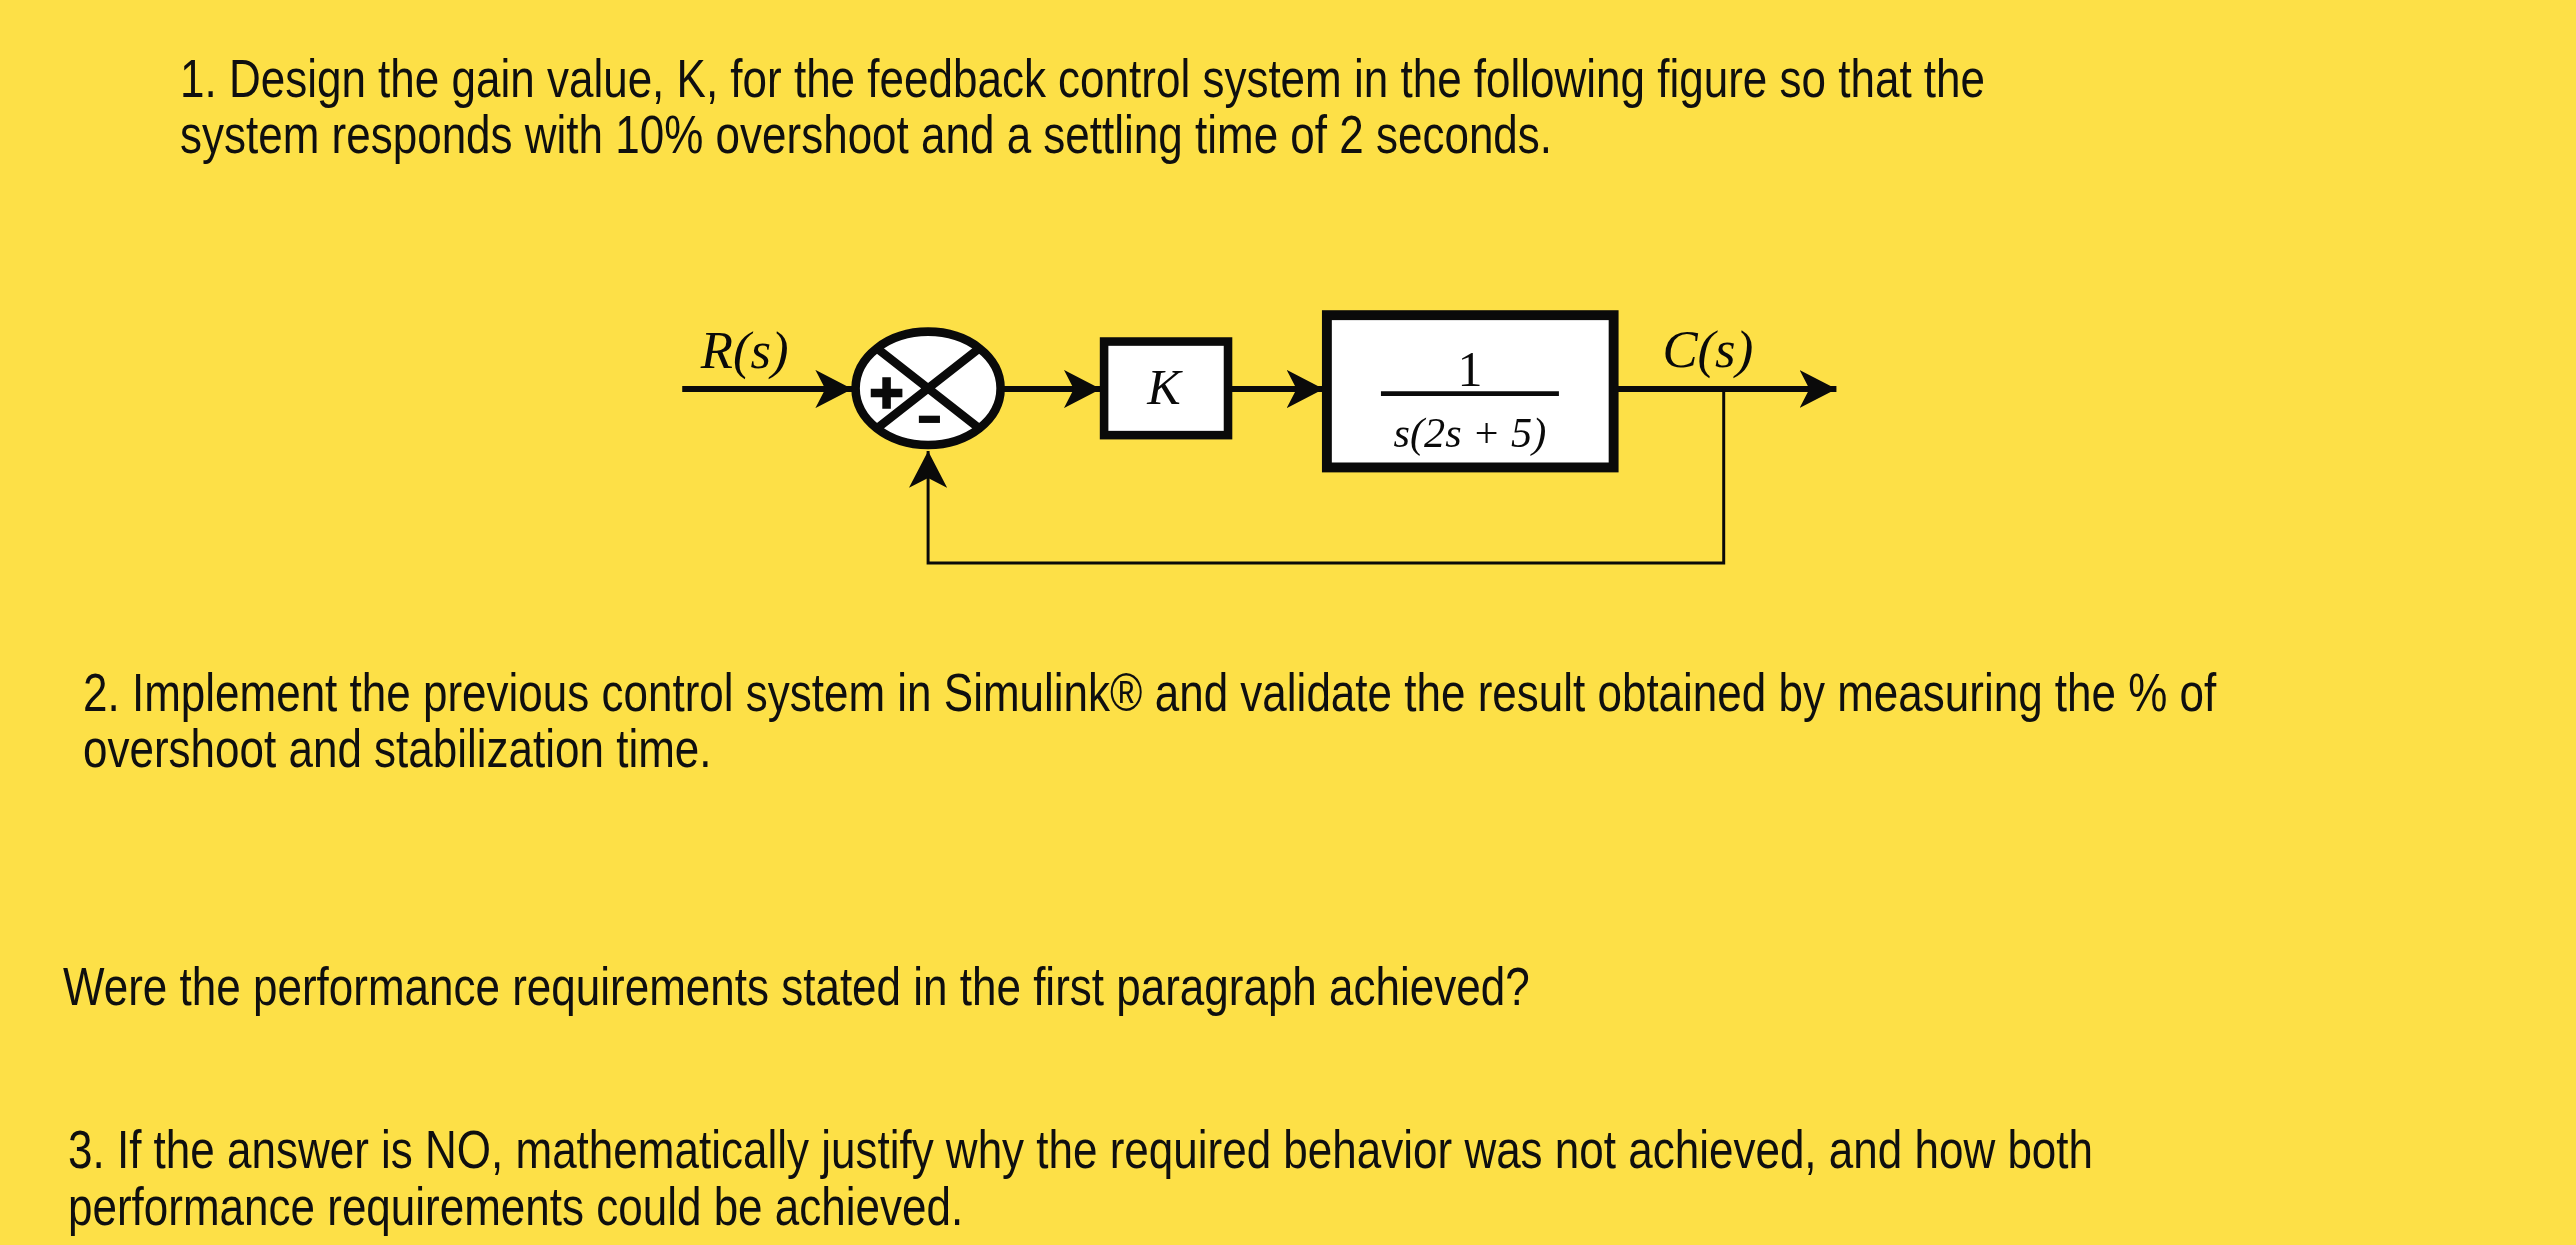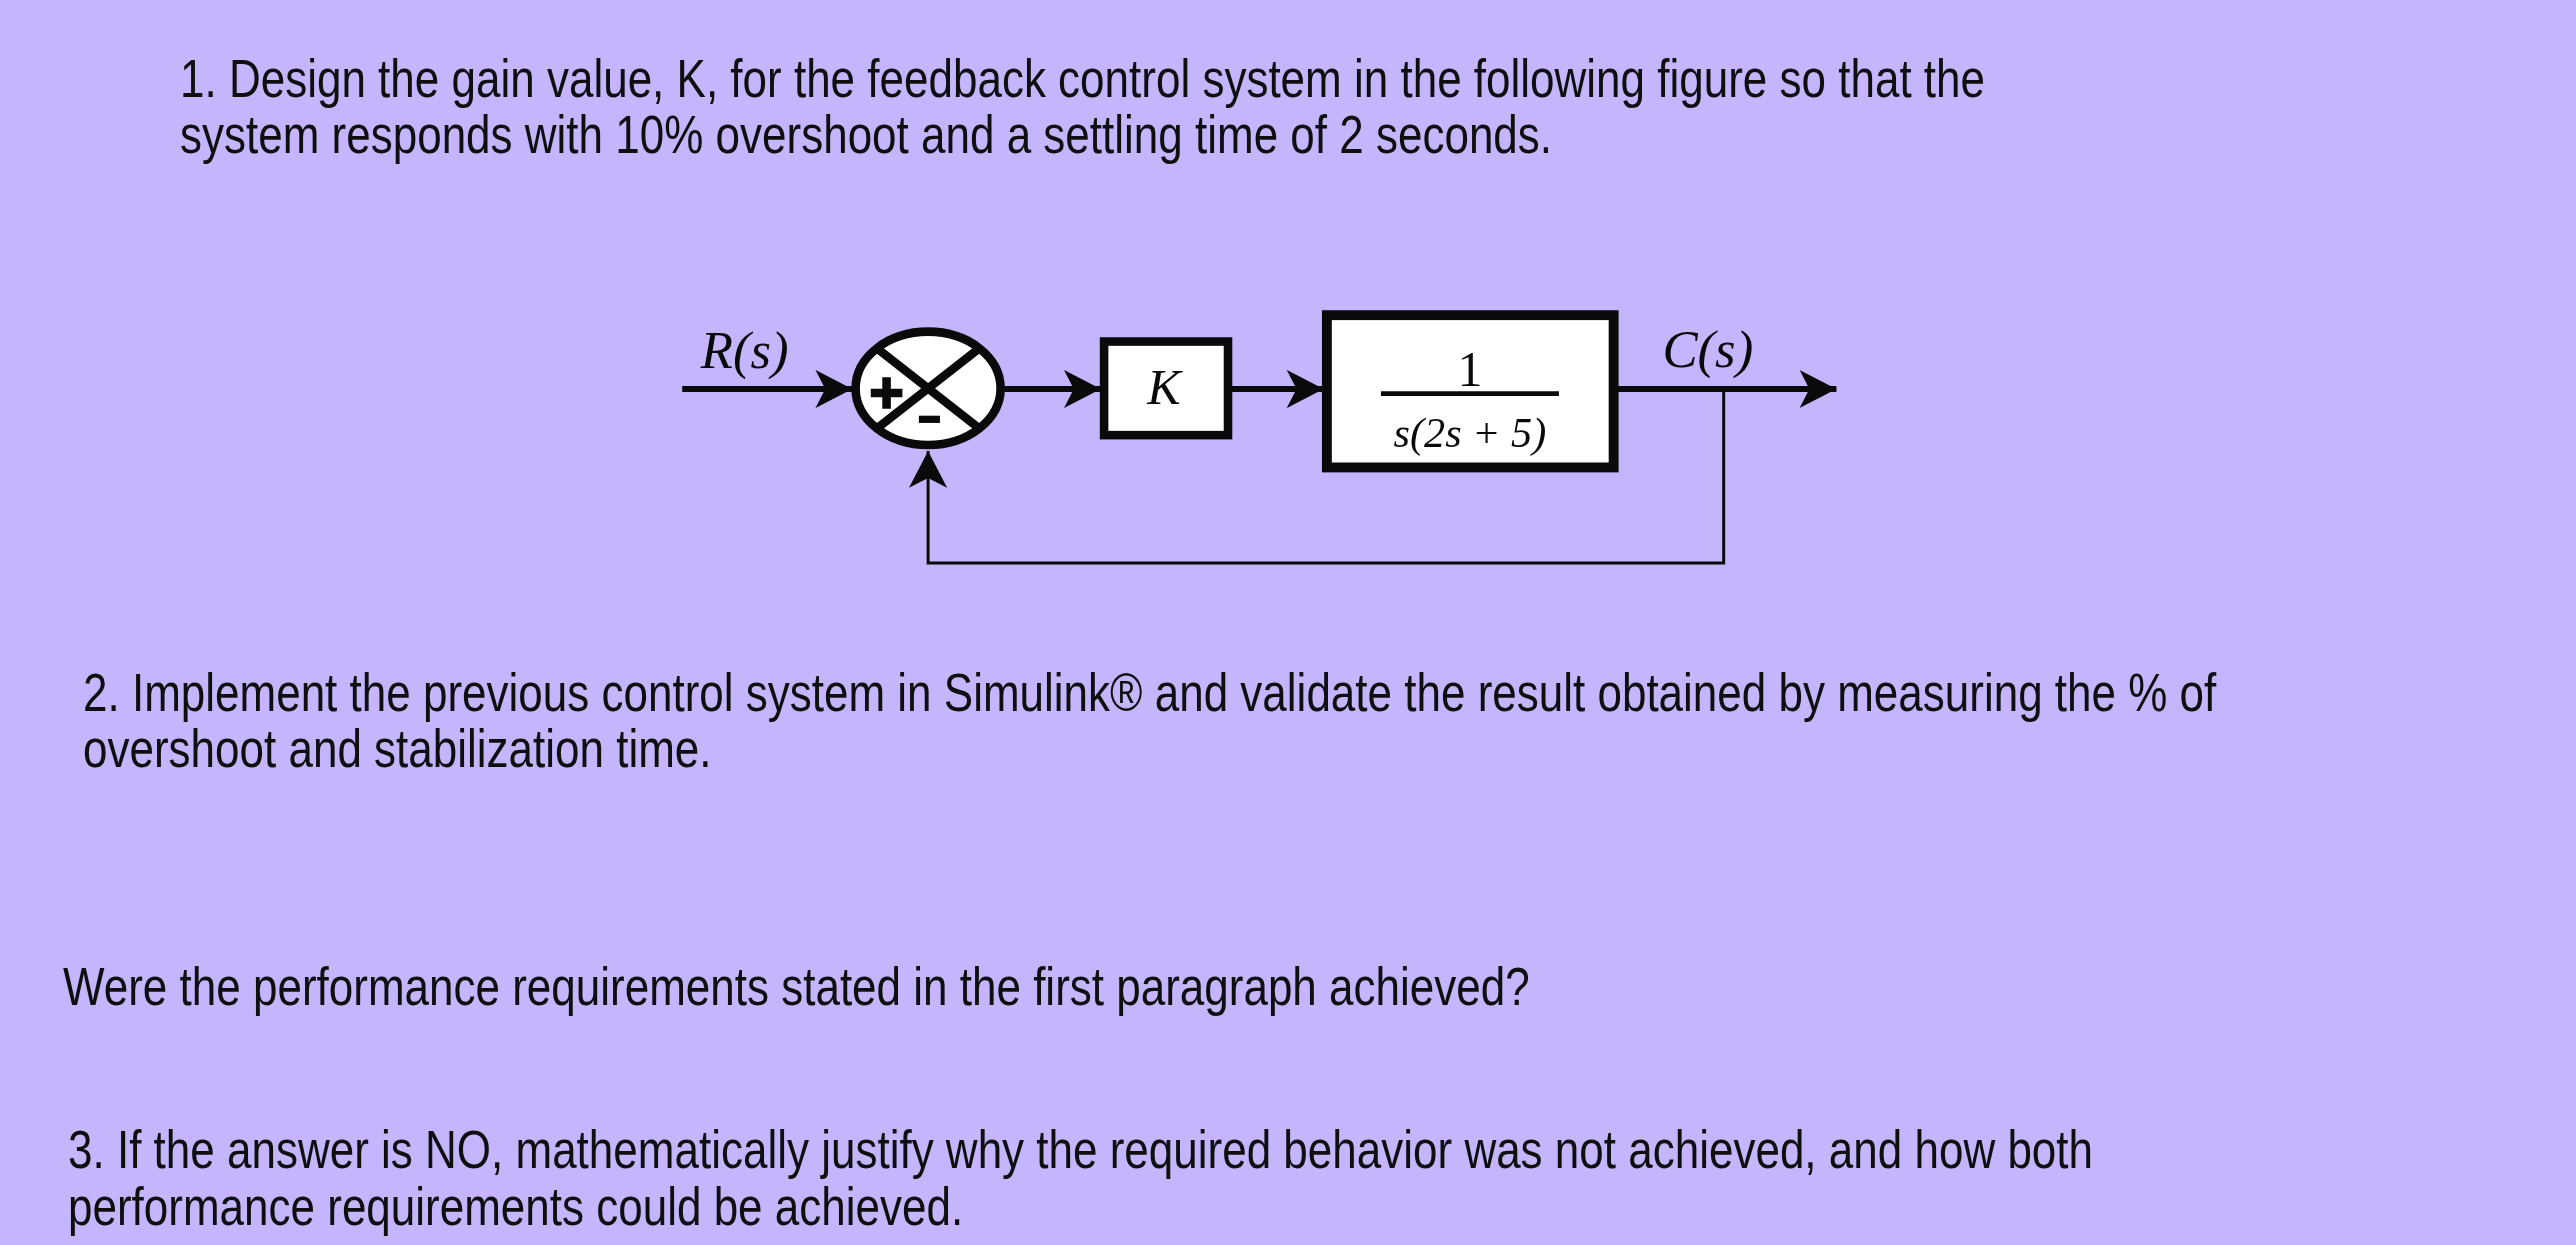--- a/index.html
+++ b/index.html
@@ -1,20 +1,20 @@
 <!DOCTYPE html>
 <html style="font-size:10.5px"><head>
 <meta charset="utf-8">
 <style>
   html, body { margin: 0; padding: 0; background: #ffffff; }
   .stage {
     position: relative;
     width: 2576px;
     height: 1246px;
-    background: #c4b5fd;
+    background: #fde047;
     overflow: hidden;
     font-family: "Liberation Sans", sans-serif;
   }
   .para {
     position: absolute;
     color: #0f0f0f;
     font-size: 44px;
     line-height: 47px;
     white-space: pre-line;
     transform: scaleY(1.2);

